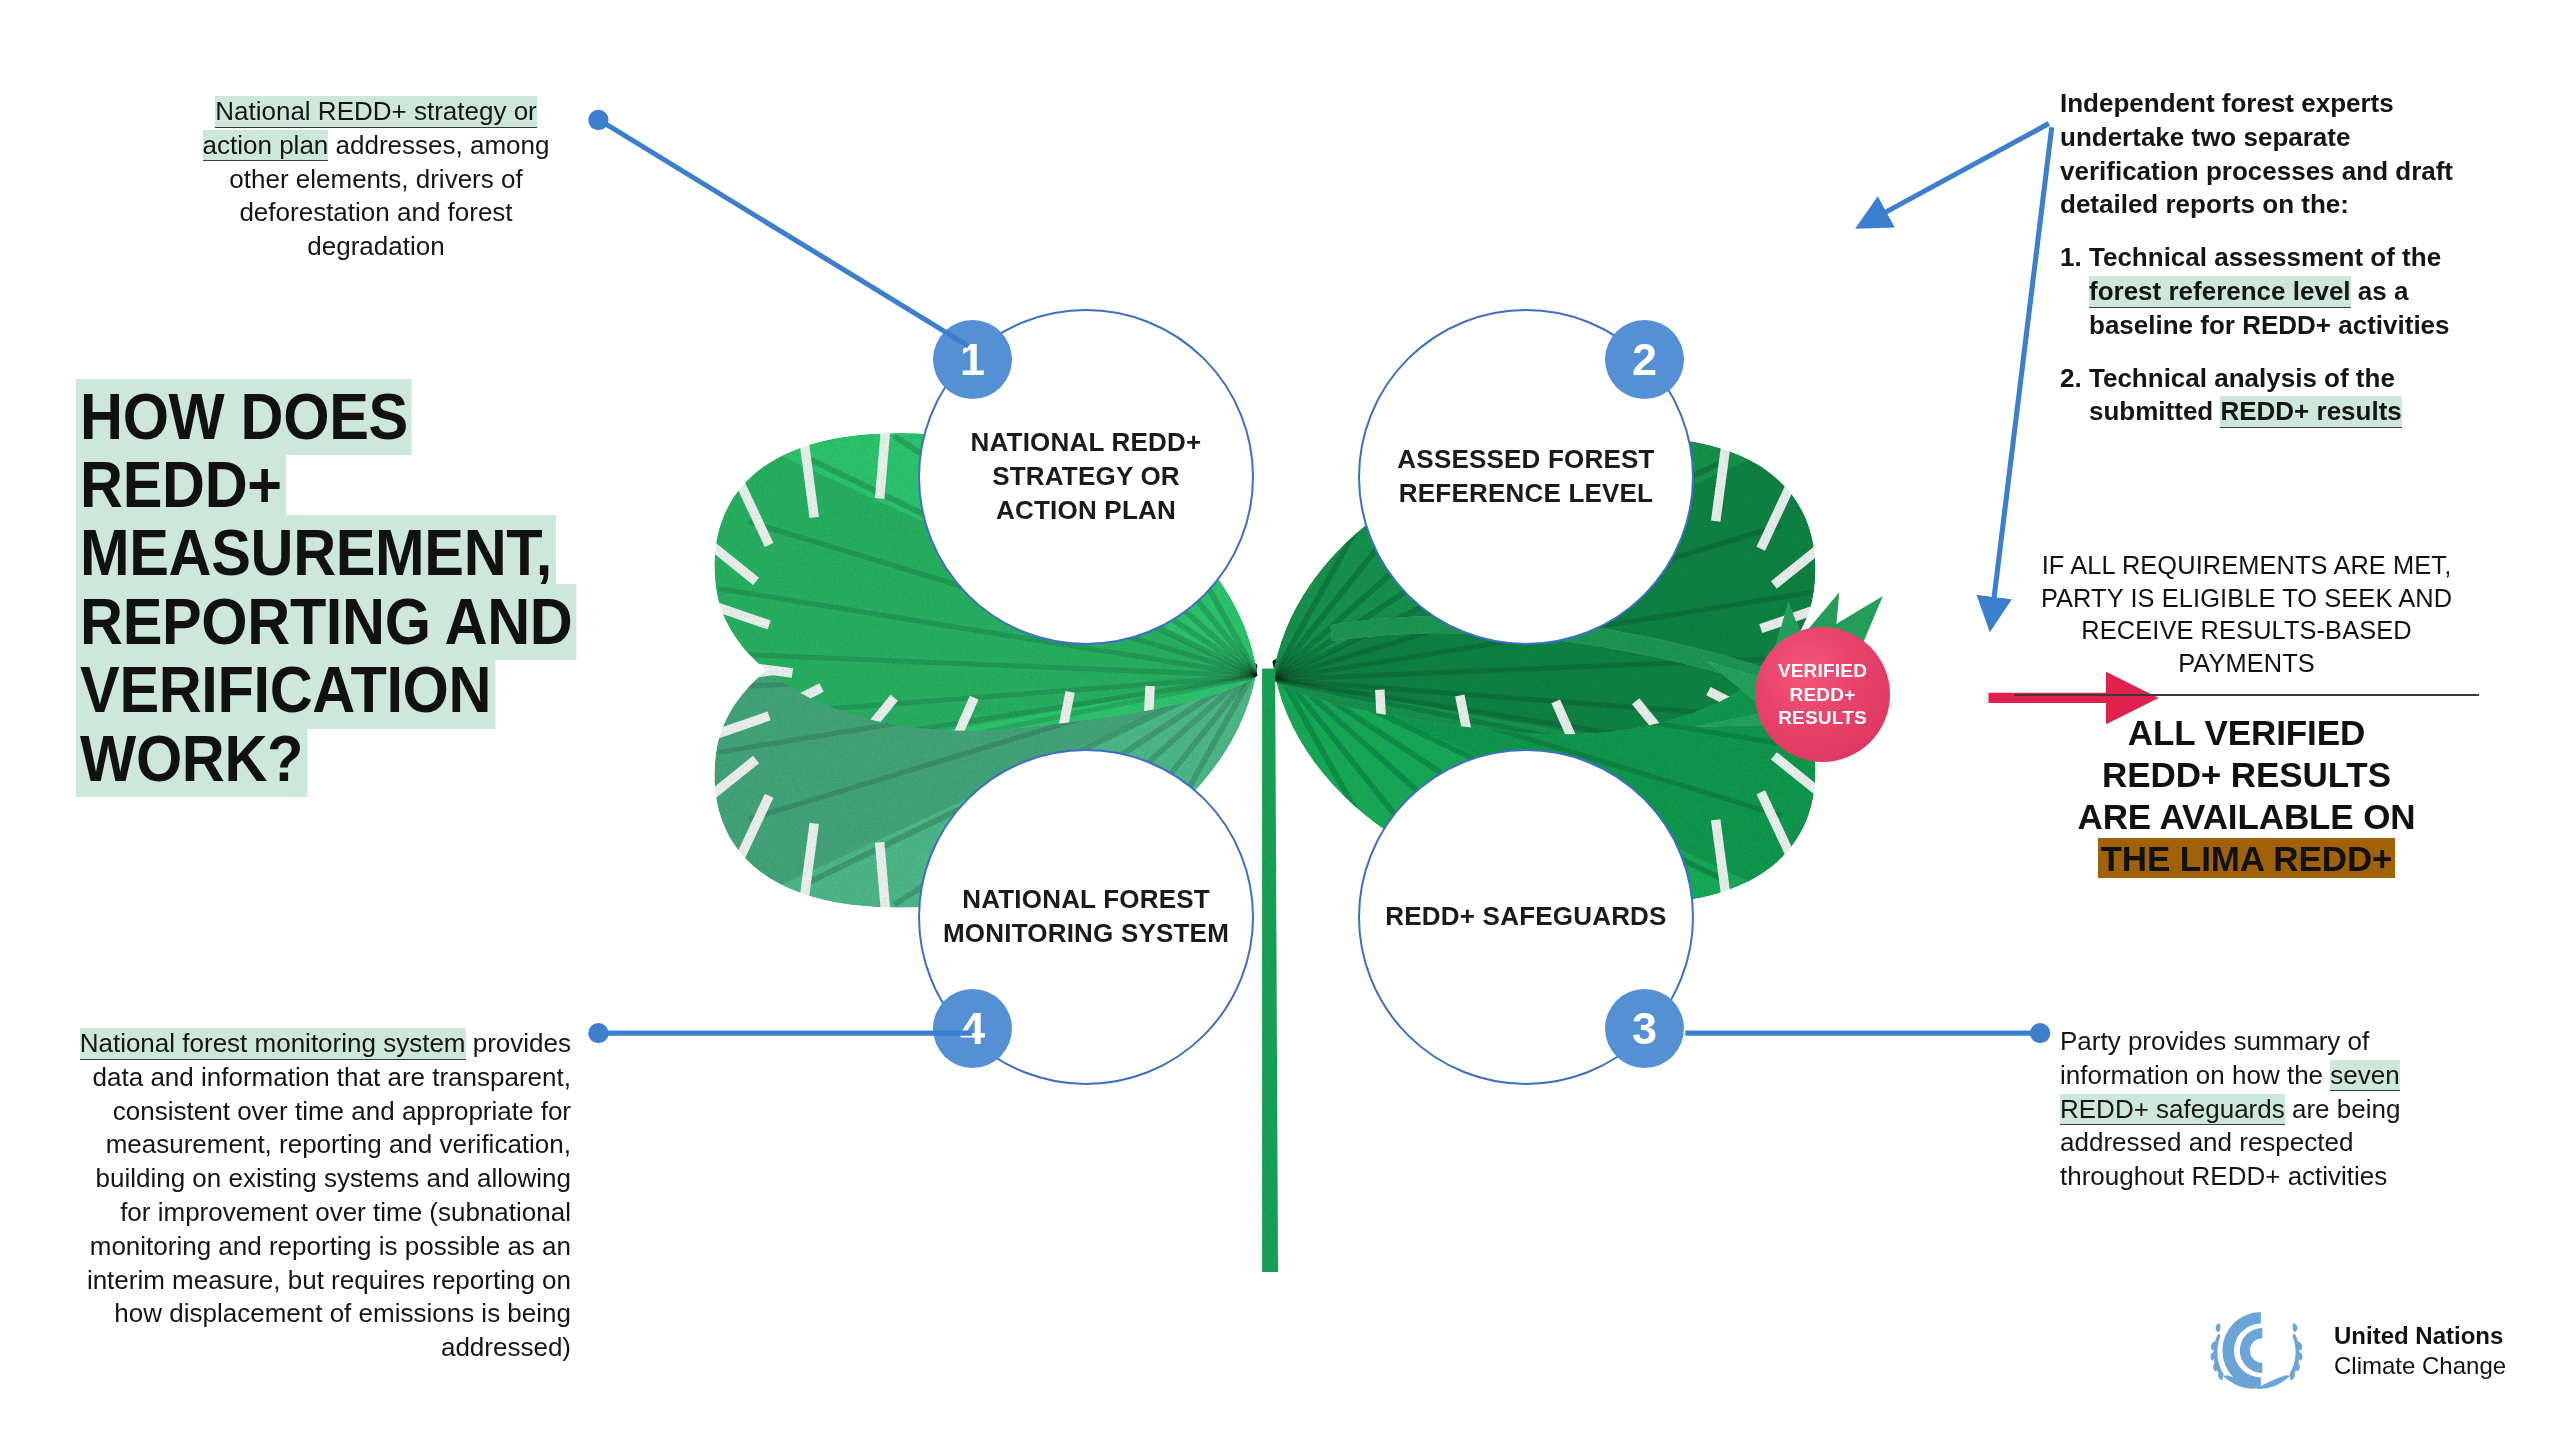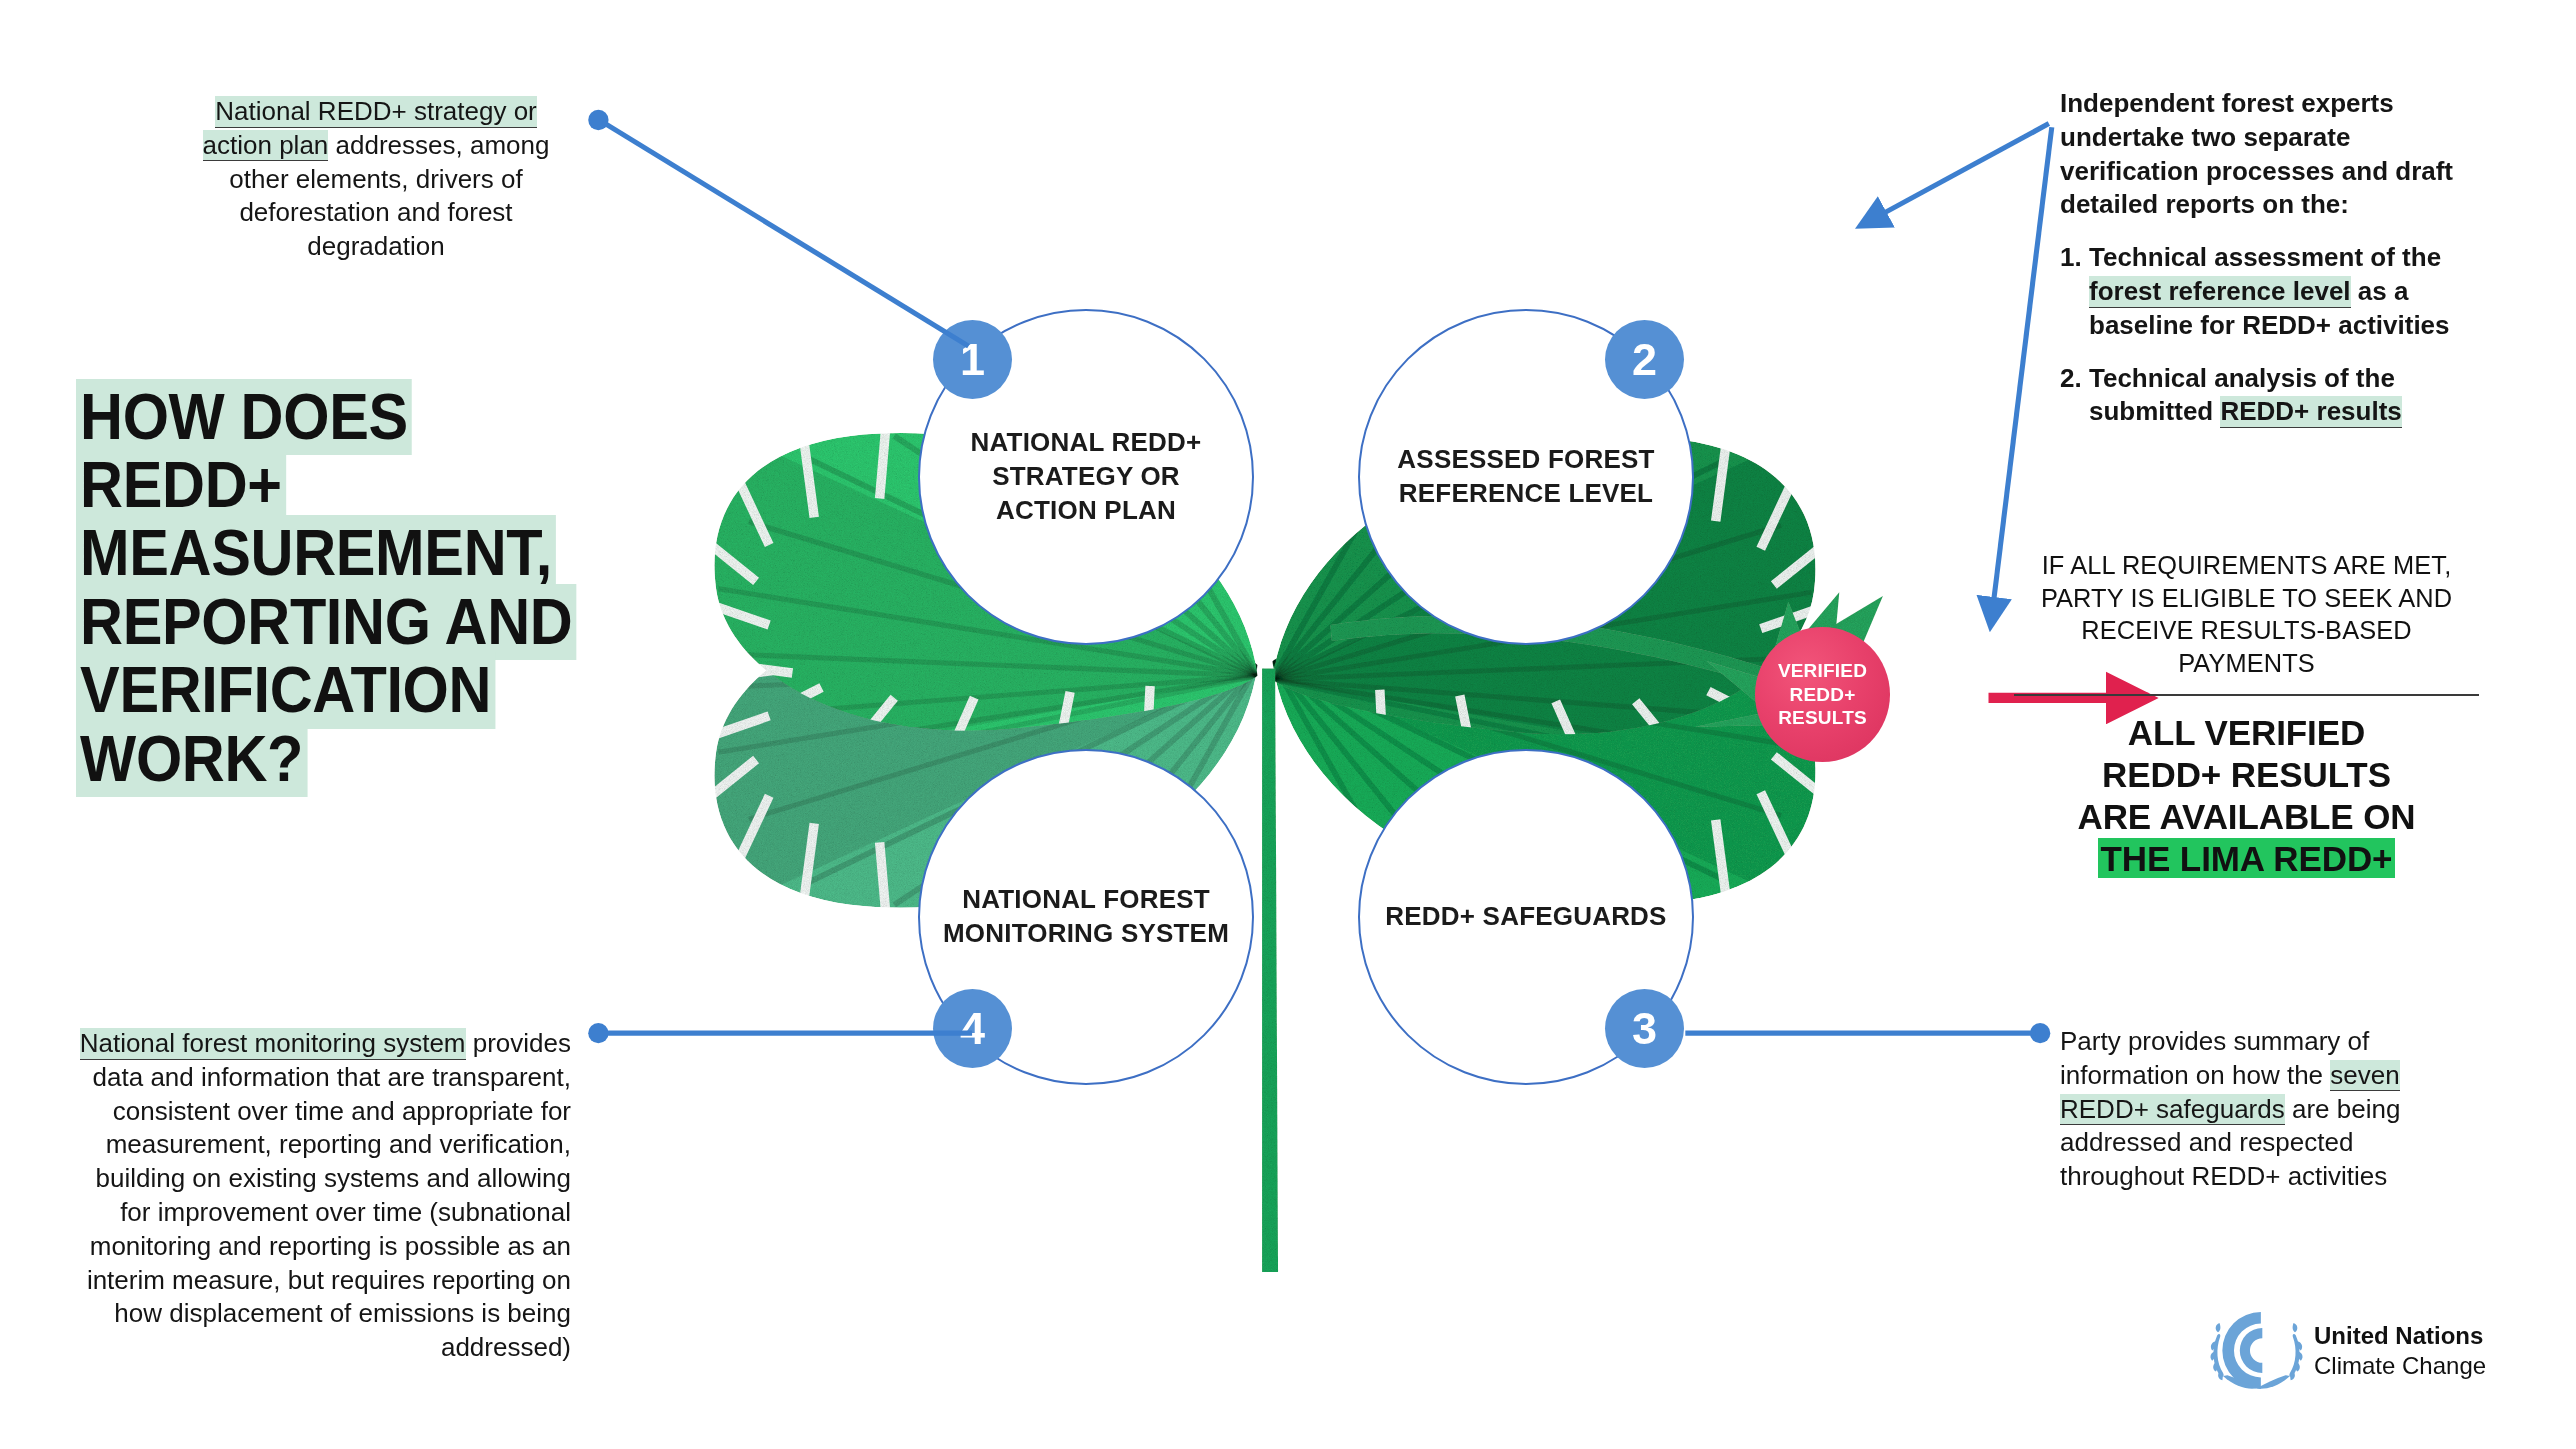--- a/index.html
+++ b/index.html
@@ -1,21 +1,21 @@
 <!DOCTYPE html>
 <html style="font-size:11.6px"><head>
 <meta charset="utf-8">
 <style>
   html,body{margin:0;padding:0;background:#fff;}
   body{
     width:2576px;height:1449px;position:relative;overflow:hidden;
     font-family:"Liberation Sans", sans-serif;
     -webkit-font-smoothing:antialiased;
   }
-  .hl{background:#22c55e;}
+  .hl{background:#a16207;}
   .hlu{background:#cde8db;border-bottom:1.5px solid #3b3b3b;padding-bottom:0.7px;}
 
   
   #title{
     position:absolute;left:76px;top:382px;width:654px;
     font-weight:bold;font-size:64px;line-height:1.07;
     letter-spacing:-0.4px;color:#111;text-transform:uppercase;
     font-family:"Liberation Sans Narrow","Liberation Sans",sans-serif;
     transform:scaleX(0.93);transform-origin:left top;
   }
@@ -85,21 +85,21 @@
   
   #berry{
     position:absolute;left:1755px;top:627px;width:135px;height:135px;border-radius:50%;
     background:radial-gradient(circle at 38% 33%, #f2557a 0%, #e8416b 45%, #d9305c 100%);
     display:flex;align-items:center;justify-content:center;text-align:center;
   }
   #berry .btxt{color:#fff;font-weight:bold;font-size:19px;line-height:1.25;text-transform:uppercase;letter-spacing:0.2px;}
 
   
   #logo{position:absolute;left:2210px;top:1303px;width:305px;height:95px;display:flex;align-items:center;}
-  #logo .words{margin-left:11px;color:#111;}
+  #logo .words{margin-left:31px;color:#111;}
   #logo .w1{font-weight:bold;font-size:24px;line-height:1.22;}
   #logo .w2{font-size:24px;line-height:1.22;}
 </style>
 </head>
 <body>
 
 <div id="title">
   <span class="ln"><span>HOW DOES</span></span>
   <span class="ln"><span>REDD+</span></span>
   <span class="ln"><span>MEASUREMENT,</span></span>

